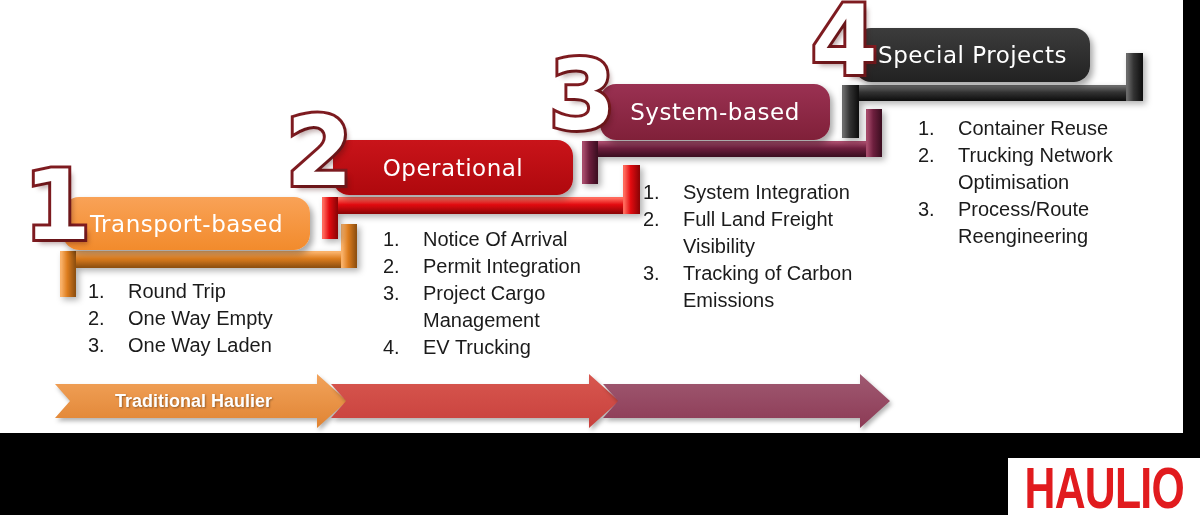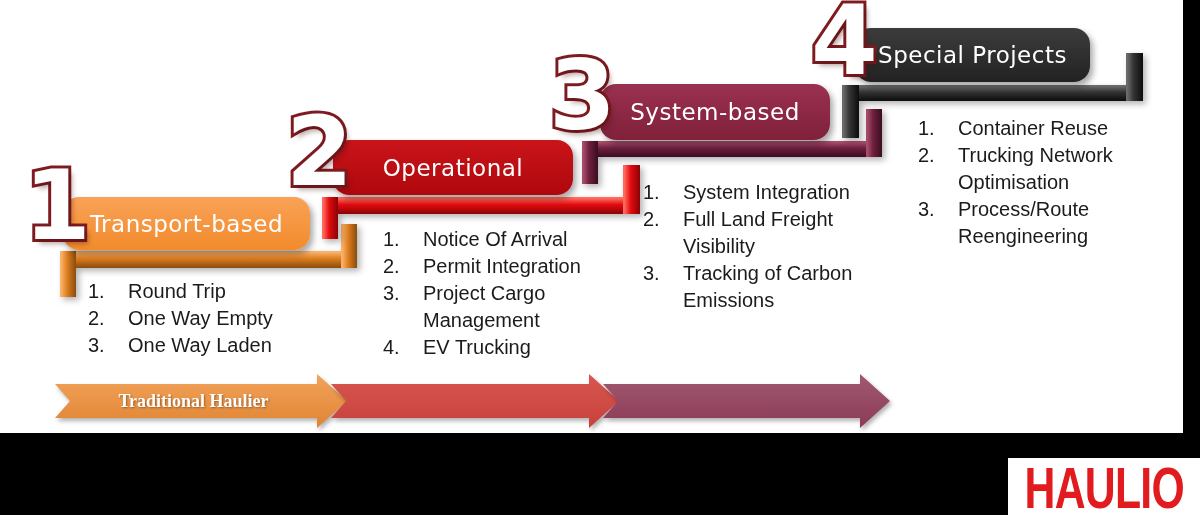--- a/index.html
+++ b/index.html
@@ -70,21 +70,21 @@
 
   
   .arrow{position:absolute;top:374px;height:54px;z-index:2;
          filter:drop-shadow(2px 3px 2px rgba(0,0,0,.30));}
   .arrow .shape{width:100%;height:100%;display:flex;align-items:center;justify-content:center;
          padding:0 30px 0 15px;box-sizing:border-box;color:#fff;font-weight:bold;font-size:18px;
          font-family:"Liberation Sans",sans-serif;text-shadow:1px 1px 2px rgba(0,0,0,.35);
          clip-path:polygon(0 10px,calc(100% - 30px) 10px,calc(100% - 30px) 0px,100% 27px,
                            calc(100% - 30px) 54px,calc(100% - 30px) 44px,0 44px,15px 27px);}
   .a1{left:55px;width:292px;}
-  .a1 .shape{background:linear-gradient(180deg,#F2A35B,#E08433);font-family:Liberation Serif, serif;}
+  .a1 .shape{background:linear-gradient(180deg,#F2A35B,#E08433);}
   .a2{left:331px;width:288px;}
   .a2 .shape{background:linear-gradient(180deg,#D8574F,#C8413D);}
   .a3{left:603px;width:287px;}
   .a3 .shape{background:linear-gradient(180deg,#A05A72,#8C3A55);}
   .a4{left:874px;width:295px;}
   .a4 .shape{background:linear-gradient(180deg,#5C5C5C,#424242);}
 
   
   .right-bar{position:absolute;left:1183px;top:0;width:17px;height:440px;background:#000;z-index:1;}
   .bottom-band{position:absolute;left:0;top:433px;width:1200px;height:82px;background:#000;z-index:1;}

